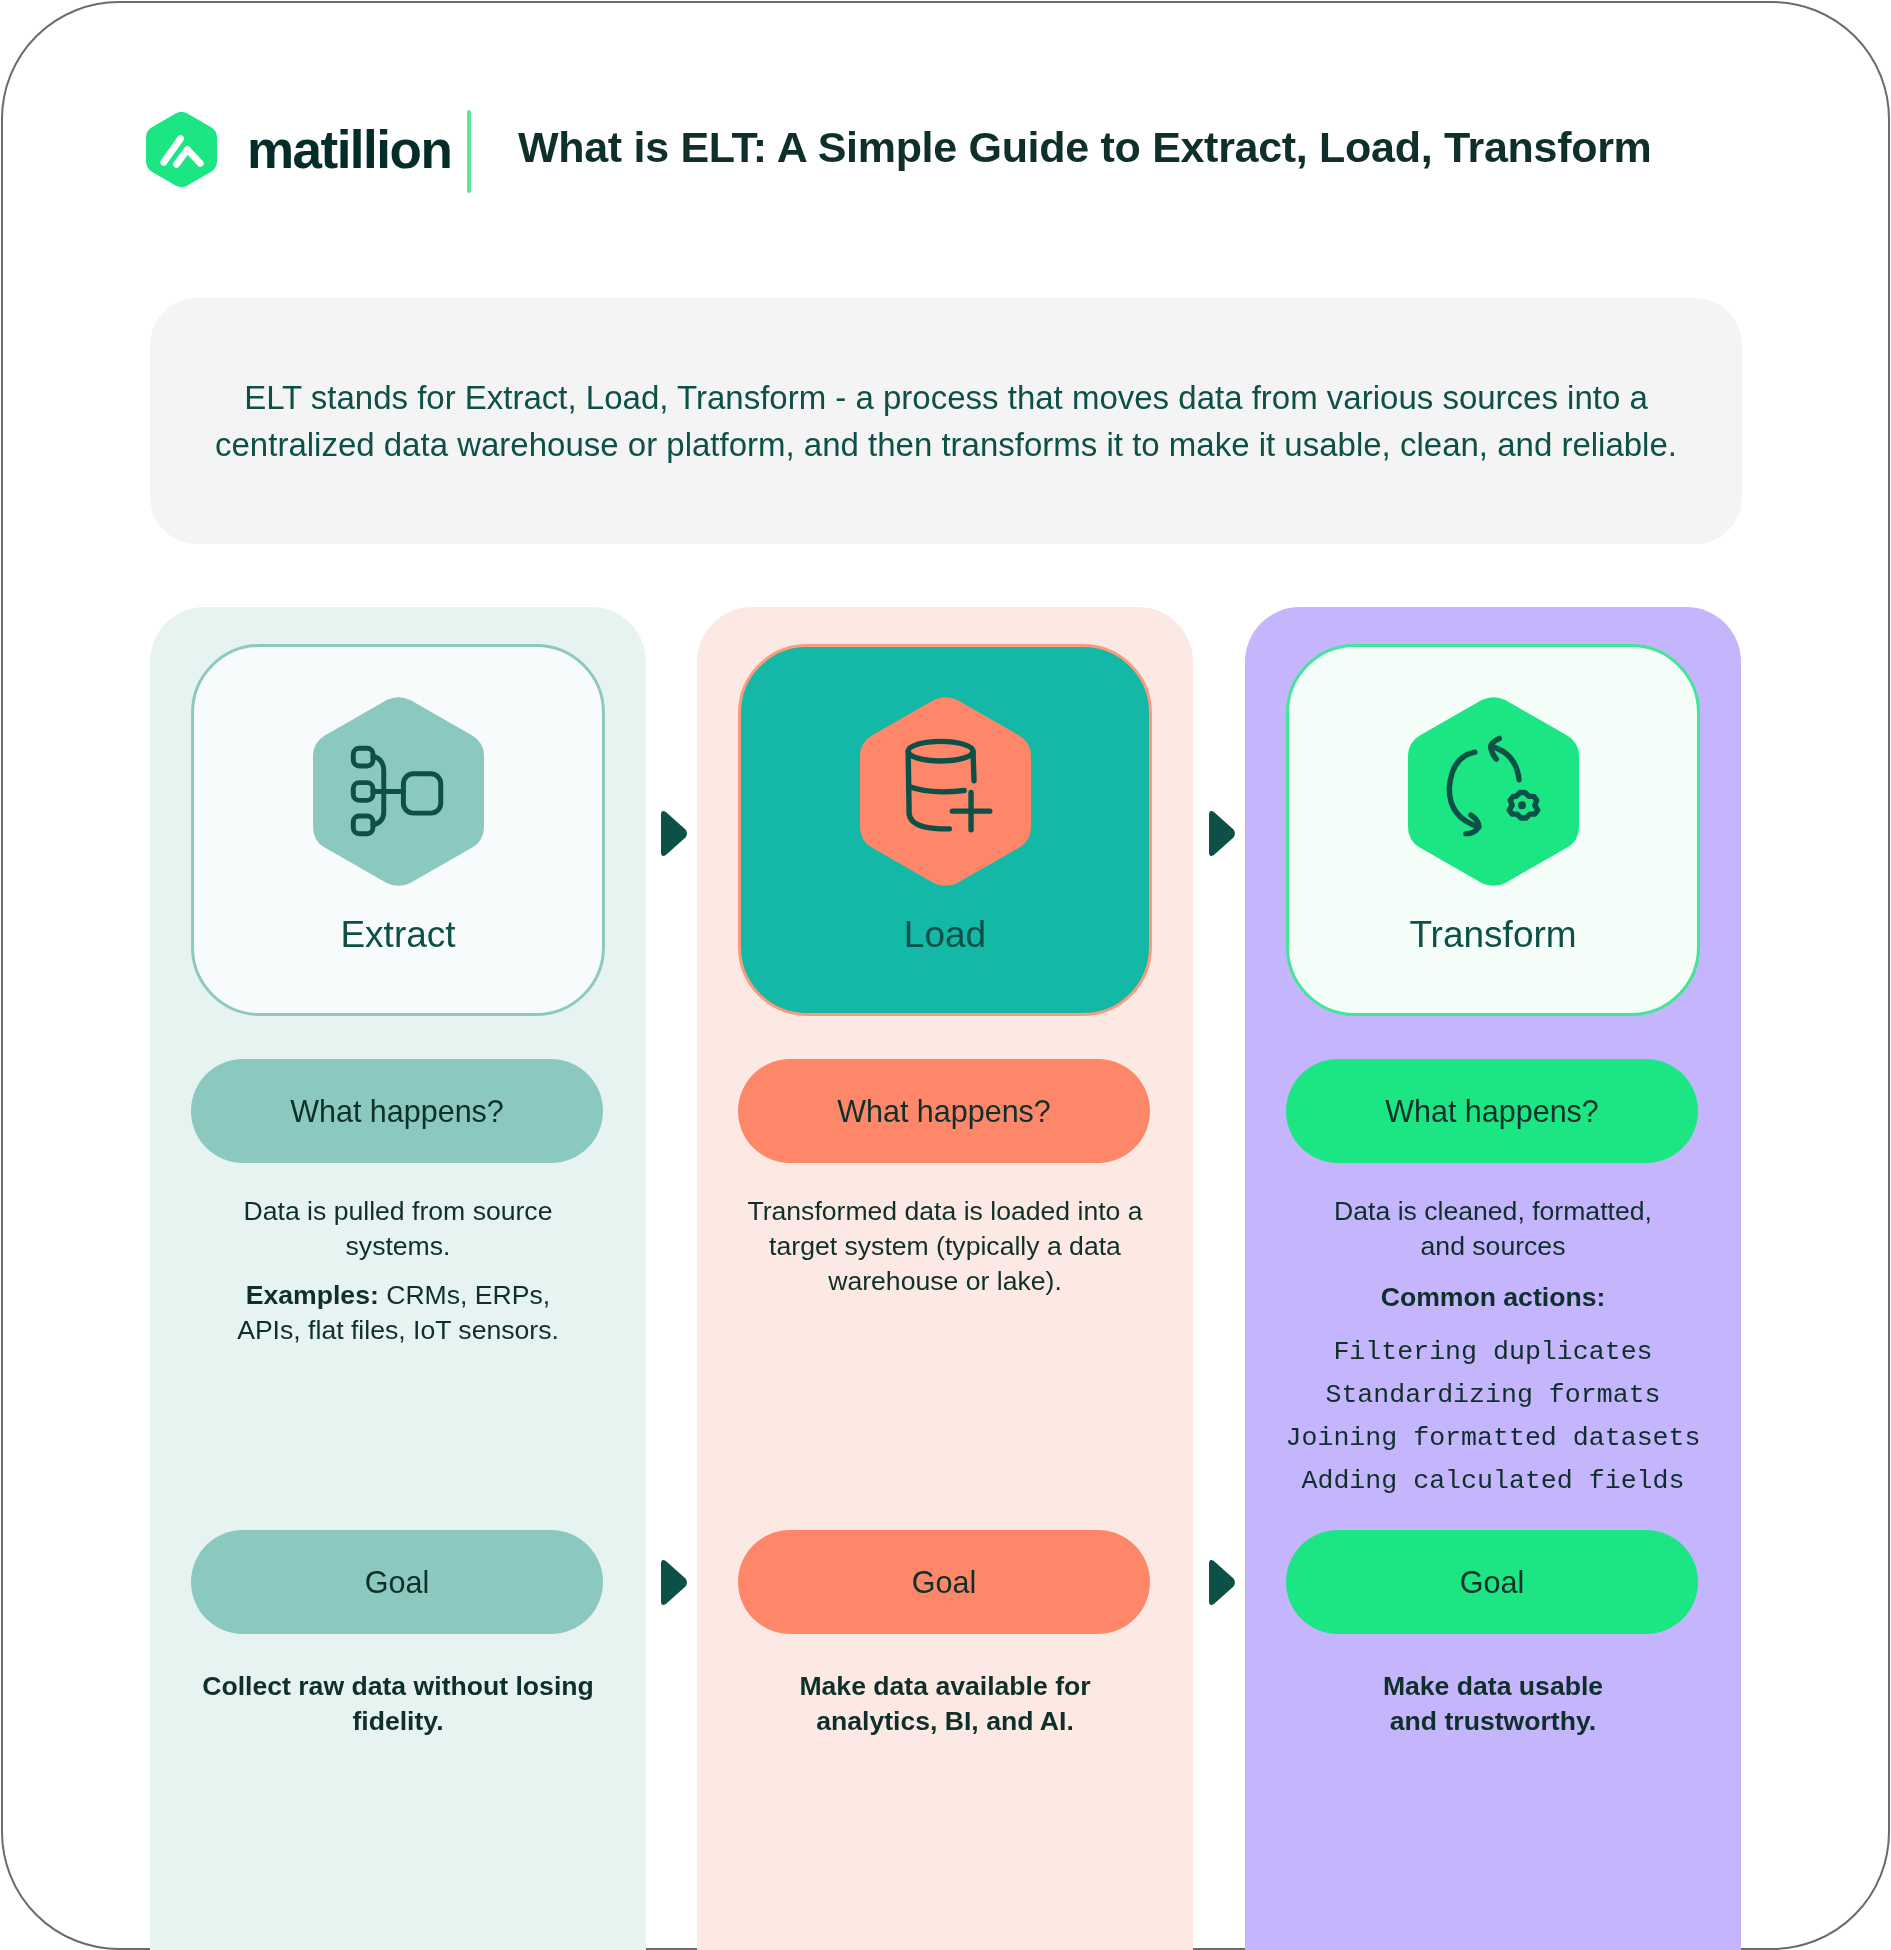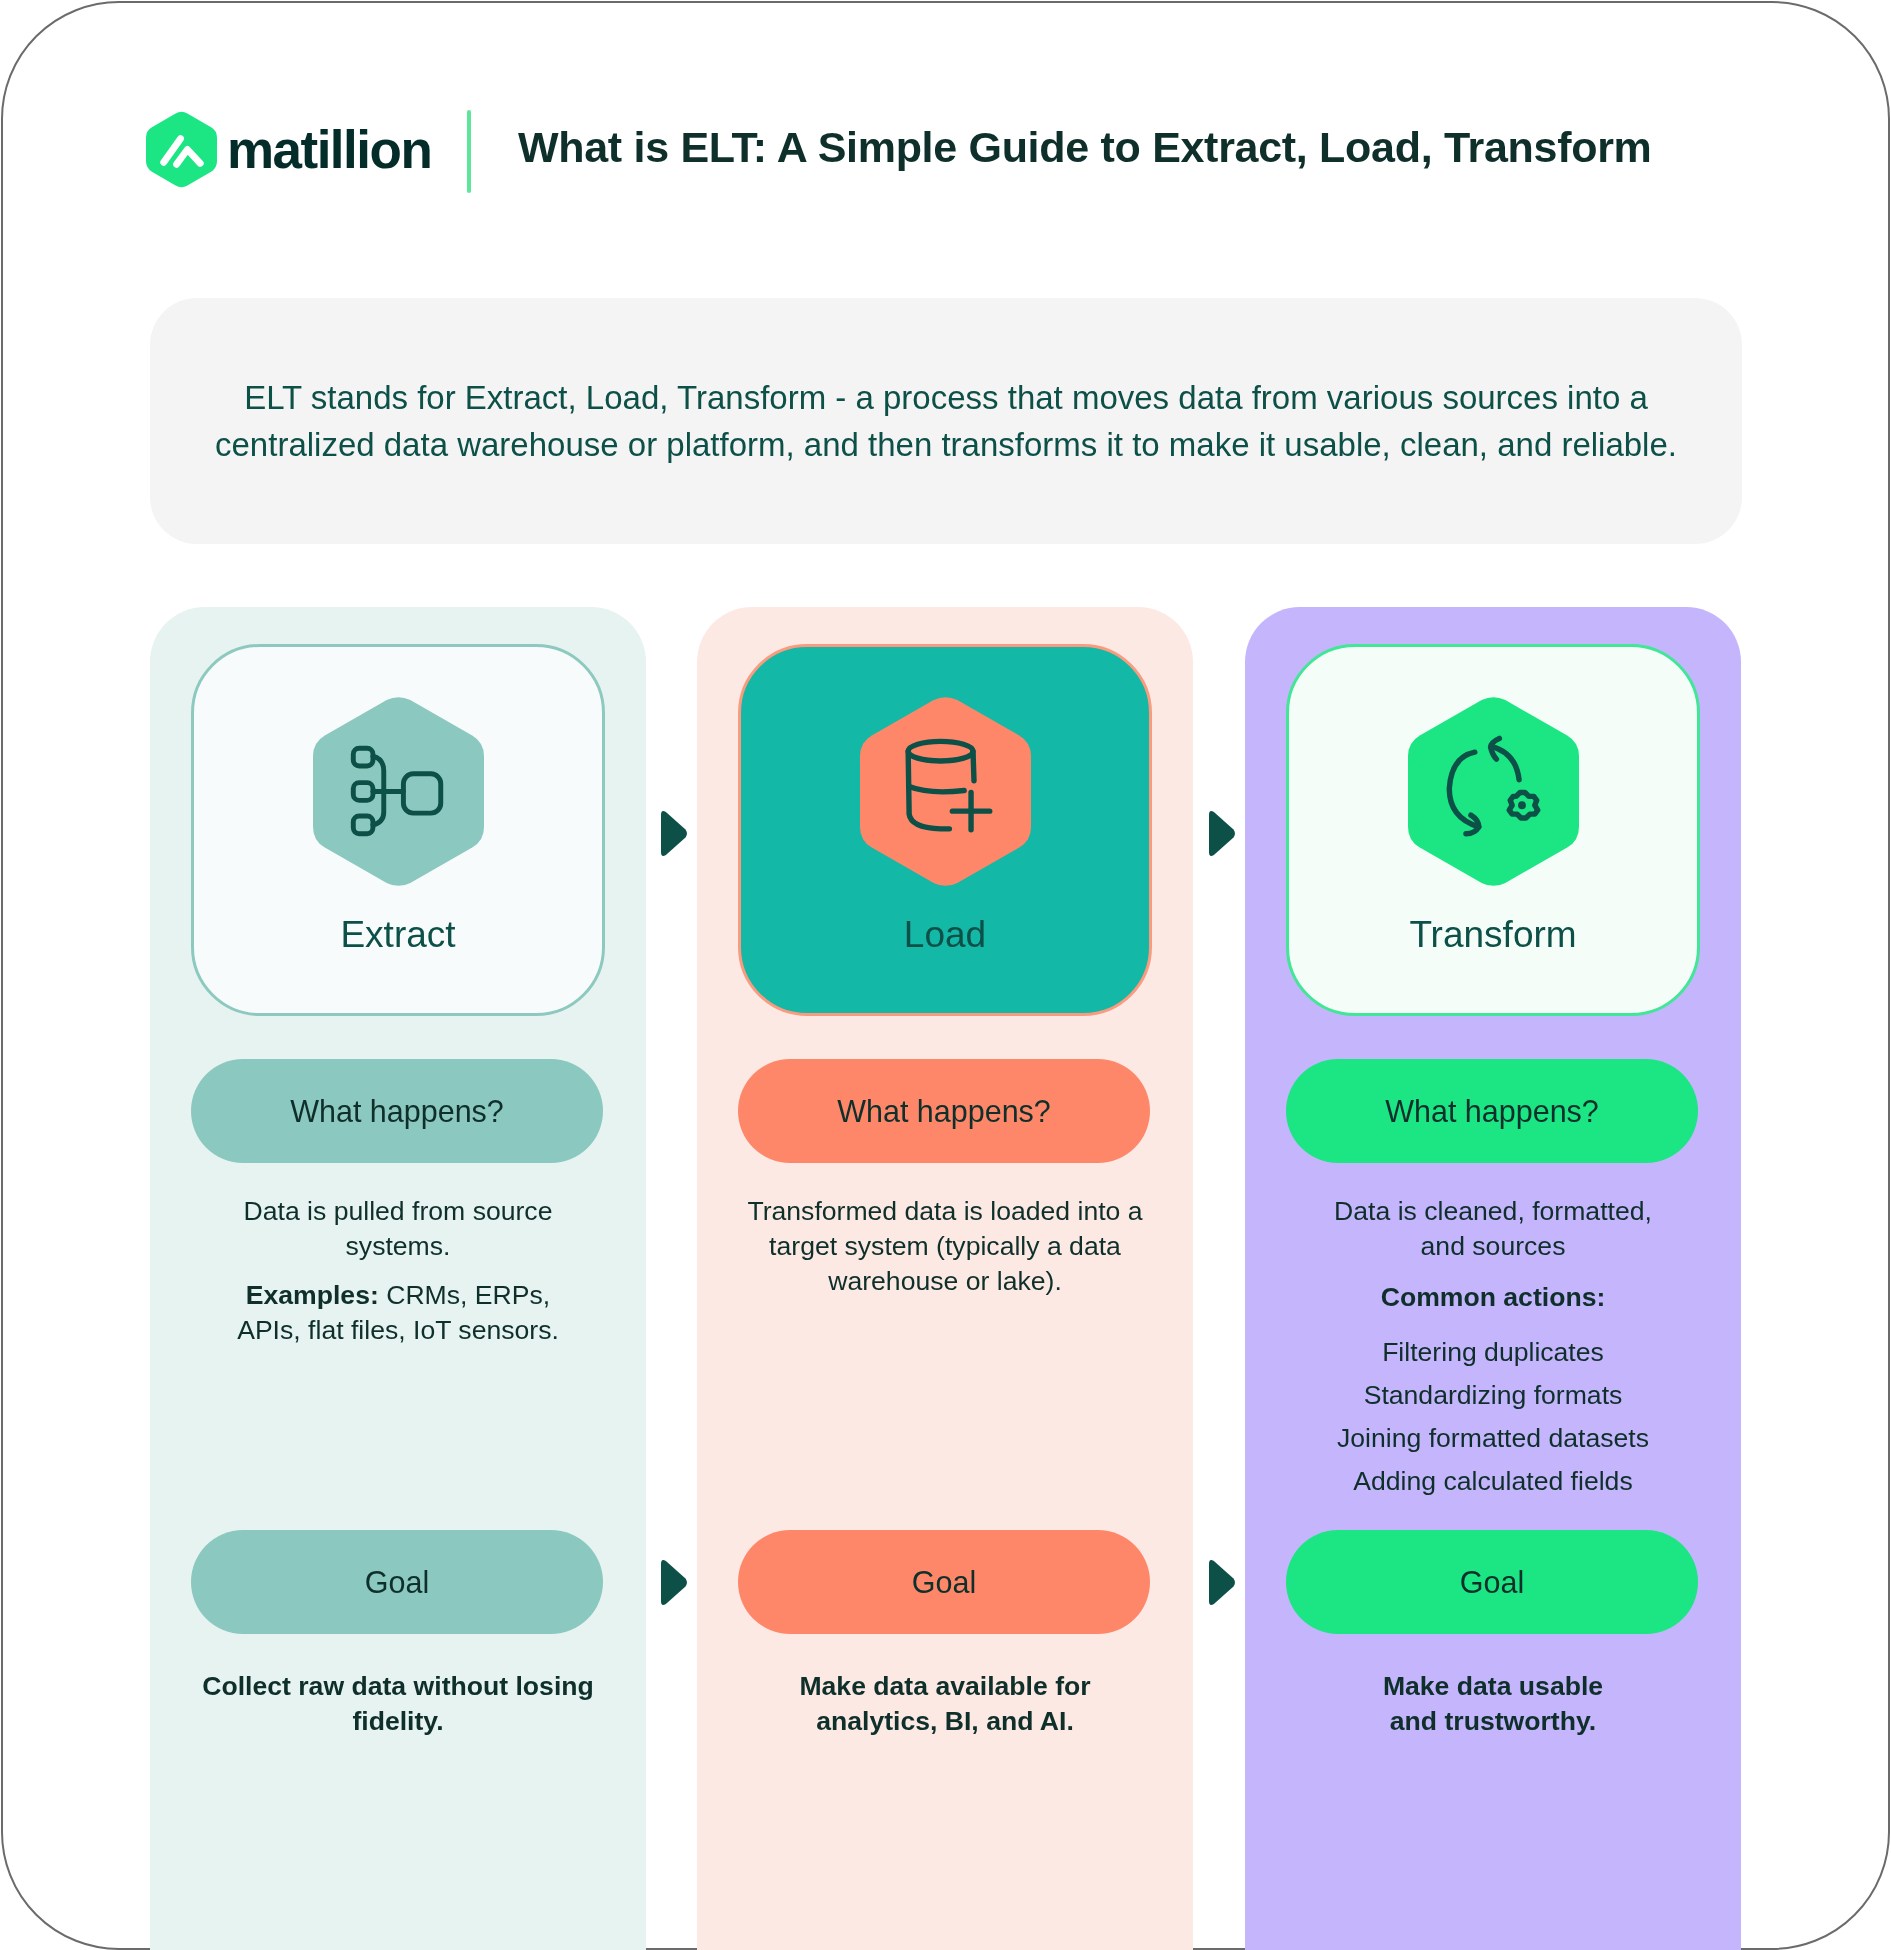--- a/index.html
+++ b/index.html
@@ -1,20 +1,20 @@
 <!DOCTYPE html>
 <html><head>
 <meta charset="utf-8">
 <style>
   html, body { margin: 0; padding: 0; background: #ffffff; }
   body { width: 1891px; height: 1950px; position: relative; overflow: hidden;
          font-family: "Liberation Sans", "DejaVu Sans", sans-serif; color: #0f2f2b; }
   .frame { position: absolute; left: 1px; top: 1px; width: 1885px; height: 1945px;
            border: 2px solid #6b6b6b; border-radius: 118px; background: #ffffff; }
-  .logo { position: absolute; left: 146px; top: 110px; height: 79px; display: flex; align-items: center; }
+  .logo { position: absolute; left: 146px; top: 110px; height: 79px; display: flex; align-items: center; gap: 20px; }
   .logo svg { width: 71px; height: 77px; display: block; }
   .wordmark { margin-left: 9.9px; font-size: 53px; font-weight: 700; letter-spacing: -1.5px; color: #042d29; line-height: 1; }
   .divider { position: absolute; left: 467px; top: 110px; width: 3.9px; height: 83px; background: #5ee59c; border-radius: 2px; }
   .title { position: absolute; left: 518px; top: 116px; font-size: 43px; font-weight: 700; color: #0f2f2b; white-space: nowrap; letter-spacing: -0.3px; line-height: 63px; }
 
   .intro { position: absolute; left: 150px; top: 298px; width: 1592px; height: 246px; background: #f4f4f4;
            border-radius: 47px; display: flex; align-items: center; justify-content: center; }
   .intro p { margin: 0; width: 1478px; text-align: center; font-size: 33px; line-height: 47px; color: #0d5048; }
 
   .col { position: absolute; top: 607px; width: 496px; height: 1499px; border-radius: 55px; }
@@ -35,21 +35,21 @@
           display: flex; align-items: center; justify-content: center; font-size: 30.5px; color: #0f2f2b; }
   .pill.what { top: 452px; }
   .pill.goal { top: 923px; }
   .extract .pill { background: #8bc8bf; }
   .load .pill { background: #ff8769; }
   .transform .pill { background: #1be683; }
 
   .body { position: absolute; left: 19.7px; right: 19.7px; top: 587px; text-align: center; font-size: 26.6px; line-height: 35px; color: #0f2f2b; }
   .body p { margin: 0 0 13.8px 0; }
   .body .bold { font-weight: 700; }
-  .actions { margin: 5px; padding: 0; list-style: none; }
+  .actions { margin: 5px; padding: 0; list-style: none; font-family: Liberation Mono, monospace; }
   .actions li { line-height: 43px; }
   .actions-heading { margin: 0 0 2px 0; font-weight: 700; line-height: 39px; }
 
   .goal-text { position: absolute; left: 29.6px; right: 29.6px; top: 1062px; text-align: center; font-size: 26.6px; font-weight: 700; line-height: 35px; color: #0f2f2b; }
 
   .arrow { position: absolute; width: 31.5px; height: 49px; }
   .arrow svg { width: 31.5px; height: 49px; display: block; }
 </style>
 </head>
 <body>

